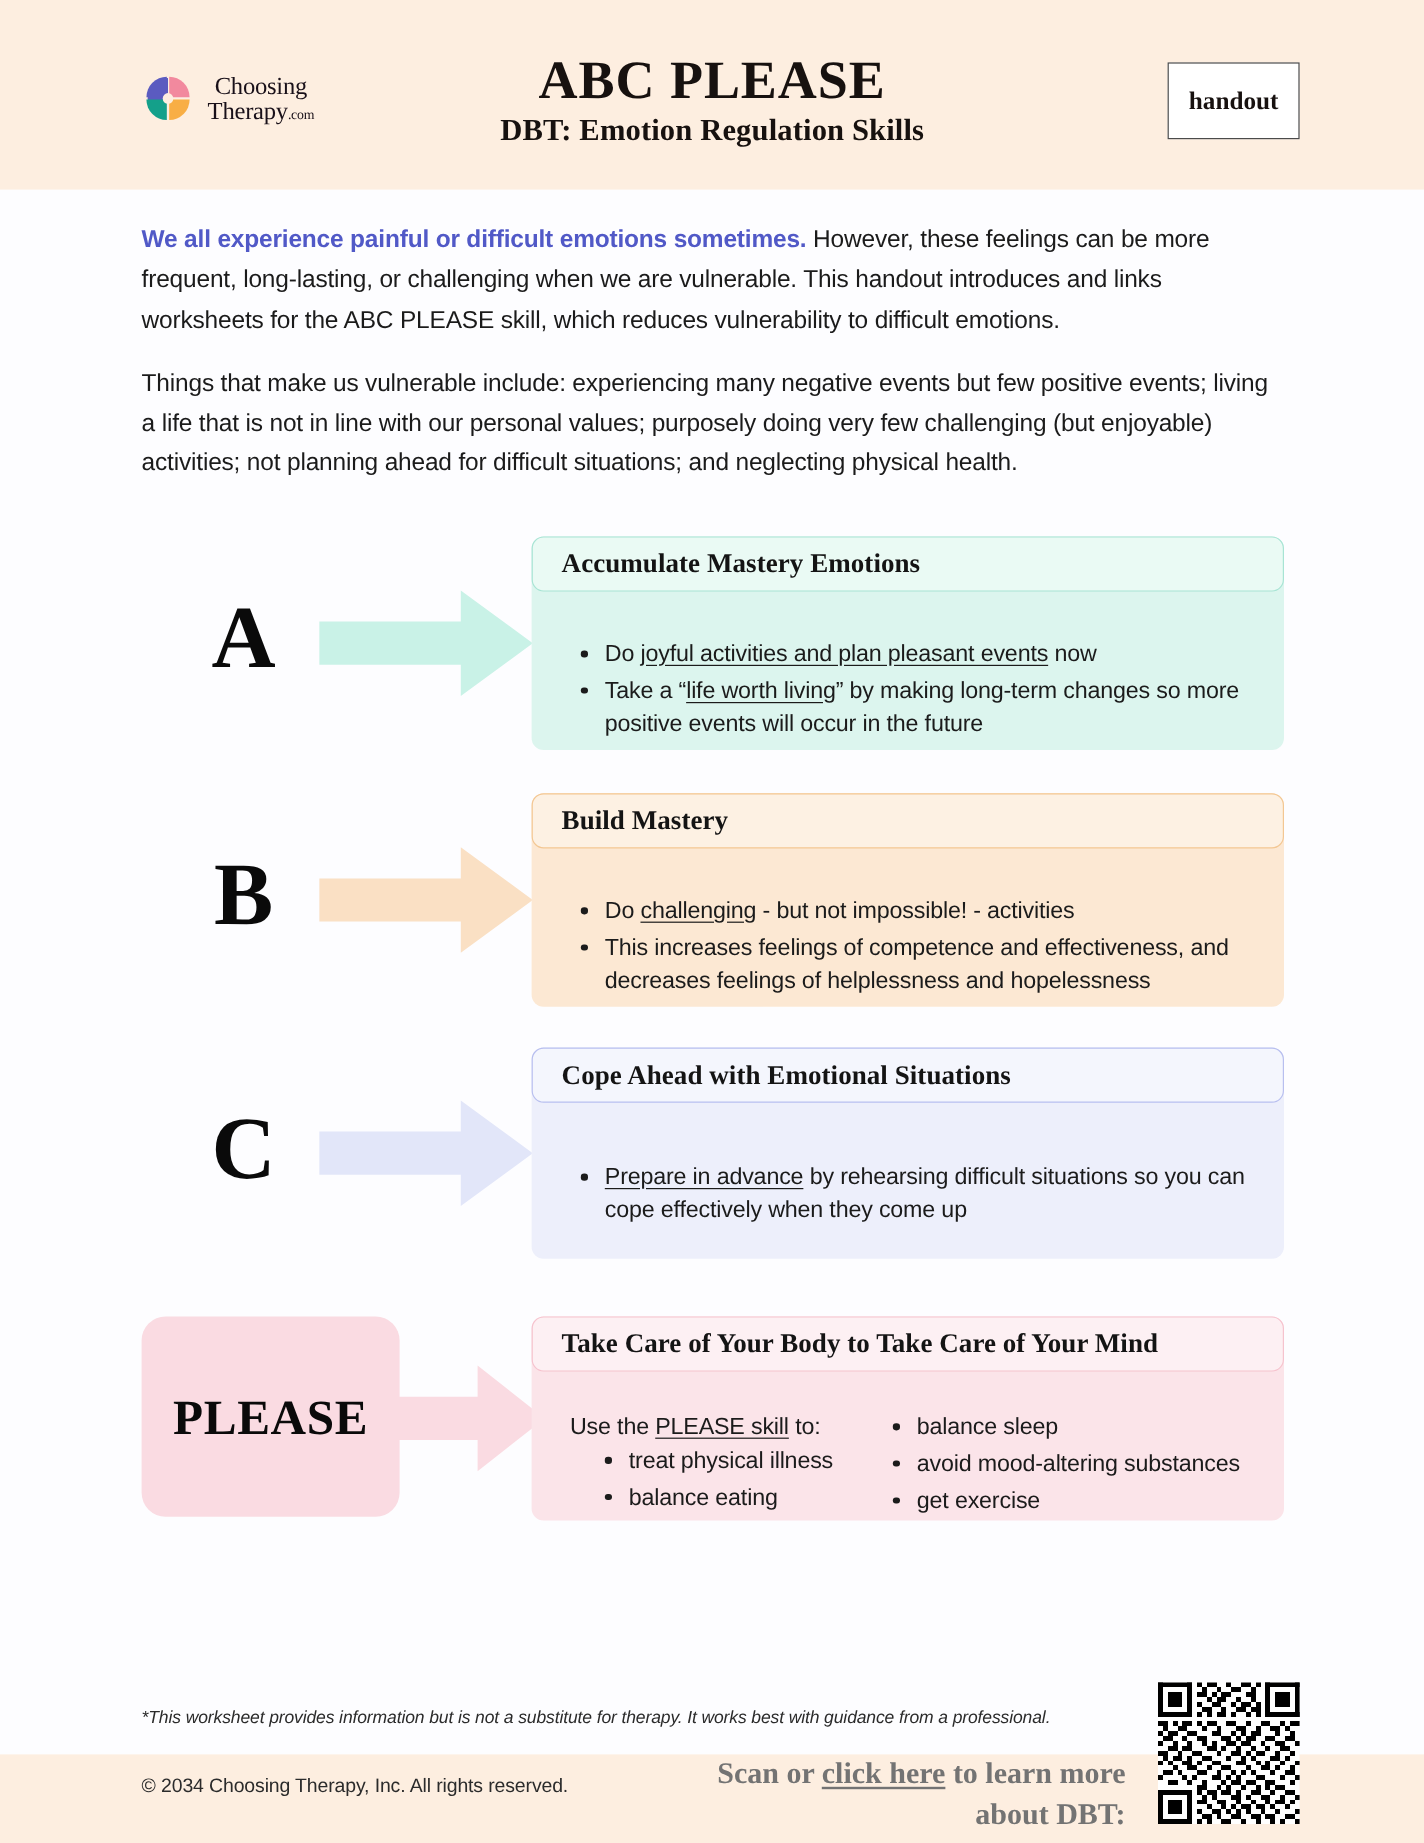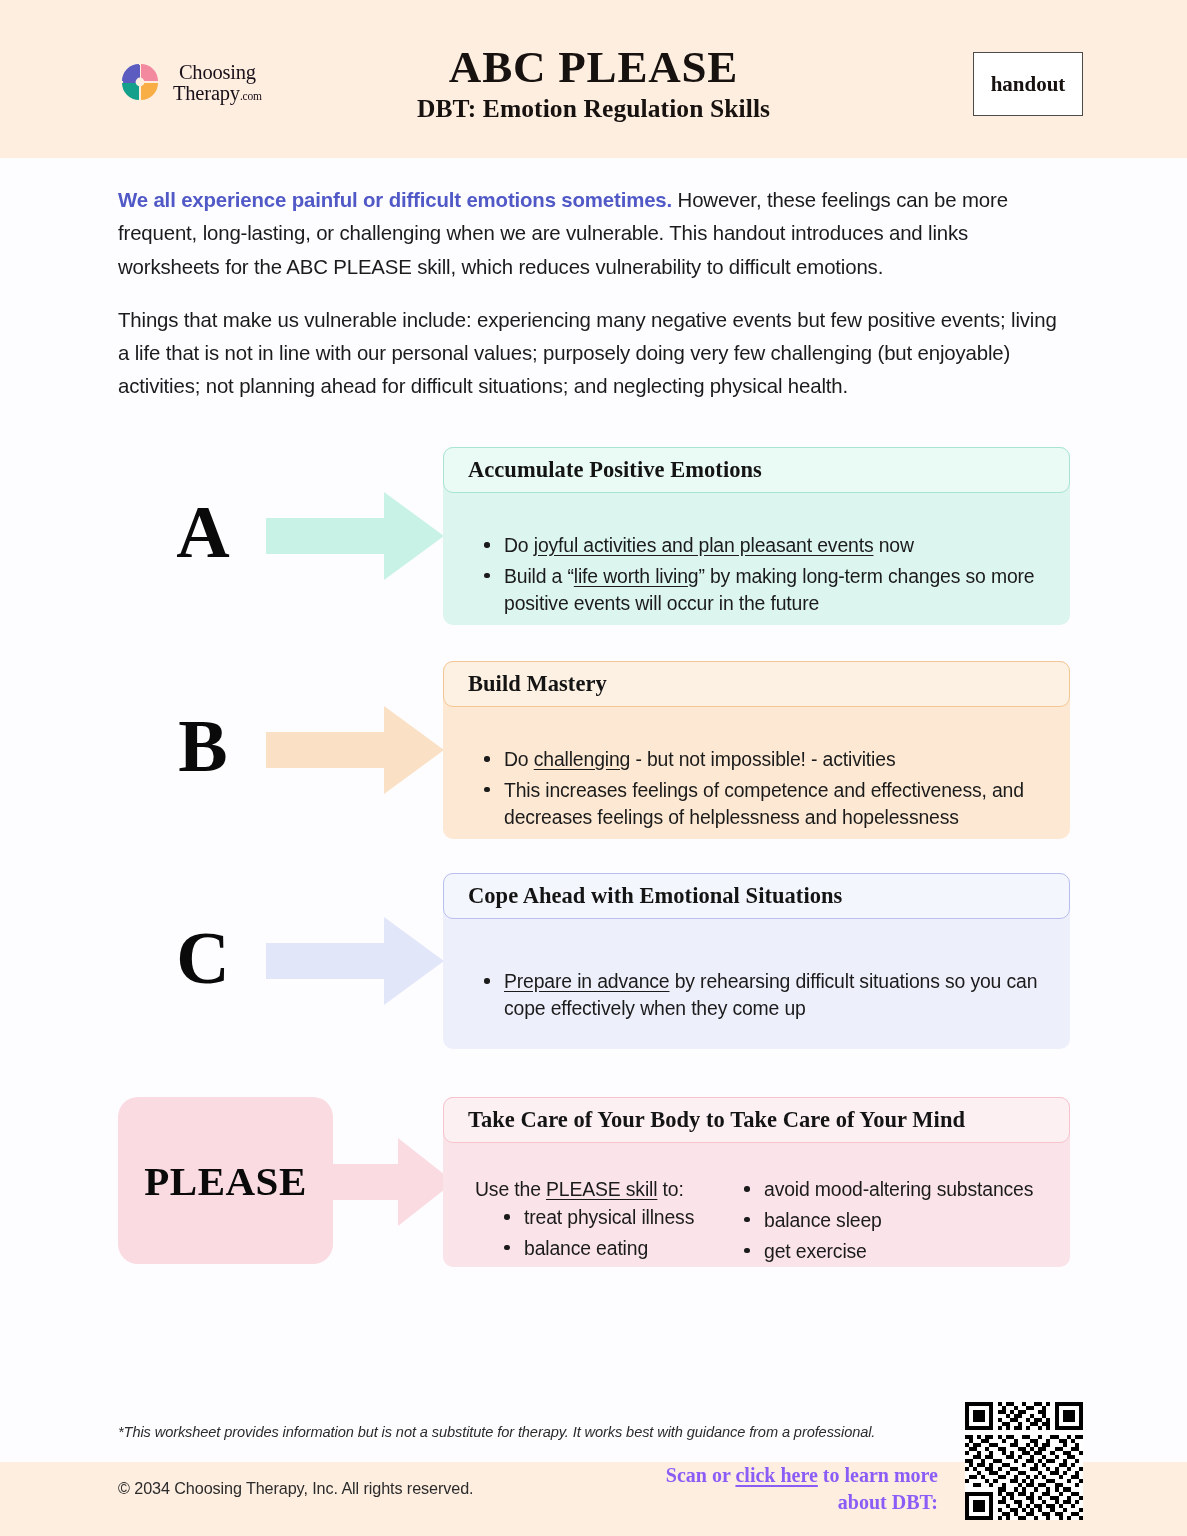--- a/index.html
+++ b/index.html
@@ -268,22 +268,22 @@
     letter-spacing: -0.1px;
   }
   .scan-block {
     position: absolute;
     right: 249px;
     top: 1462px;
     width: 420px;
     text-align: right;
     font-family: "Liberation Serif", serif;
     font-weight: 700;
-    font-size: 20px;
-    color: #8b5cf6;
+    font-size: 25px;
+    color: #737373;
     line-height: 1.35;
   }
   .qr {
     position: absolute;
     right: 104px;
     top: 1402px;
     width: 118px;
     height: 118px;
   }
 </style>
@@ -324,25 +324,25 @@
   <div class="badge-area">
     <div class="circle-badge">A</div>
     <div class="arrow arrow-circle">
       <svg width="180" height="100" viewBox="0 0 180 100">
           <path d="M0 32 L118 32 L118 6 L178 50 L118 94 L118 68 L0 68 Z" fill="#C9F2E7"></path>
         </svg>
     </div>
   </div>
   <div class="card">
     <div class="card-body" style="background:#DCF5EE;"></div>
-    <div class="card-header" style="background:#EAFAF4; border:1.4px solid #A8E4D4;">Accumulate Positive Emotions</div>
+    <div class="card-header" style="background:#EAFAF4; border:1.4px solid #A8E4D4;">Accumulate Mastery Emotions</div>
     <div class="card-content">
       <ul class="bullets">
         <li><span>Do </span><span class="u">joyful activities and plan pleasant events</span><span> now</span></li>
-        <li><span>Build a “</span><span class="u">life worth living</span><span>” by making long-term changes so more positive events will occur in the future</span></li>
+        <li><span>Take a “</span><span class="u">life worth living</span><span>” by making long-term changes so more positive events will occur in the future</span></li>
       </ul>
     </div>
   </div>
 </div>
 
 <div class="skill-row row-b">
   <div class="badge-area">
     <div class="circle-badge">B</div>
     <div class="arrow arrow-circle">
       <svg width="180" height="100" viewBox="0 0 180 100">
@@ -398,22 +398,22 @@
       <div class="please-cols">
         <div class="please-col-left">
           <div class="please-lead"><span>Use the </span><span class="u">PLEASE skill</span><span> to:</span></div>
           <ul class="bullets">
             <li>treat physical illness</li>
             <li>balance eating</li>
           </ul>
         </div>
         <div class="please-col-right">
           <ul class="bullets">
+            <li>balance sleep</li>
             <li>avoid mood-altering substances</li>
-            <li>balance sleep</li>
             <li>get exercise</li>
           </ul>
         </div>
       </div>
     </div>
   </div>
 </div>
 
 <div class="disclaimer">*This worksheet provides information but is not a substitute for therapy. It works best with guidance from a professional.</div>
 

